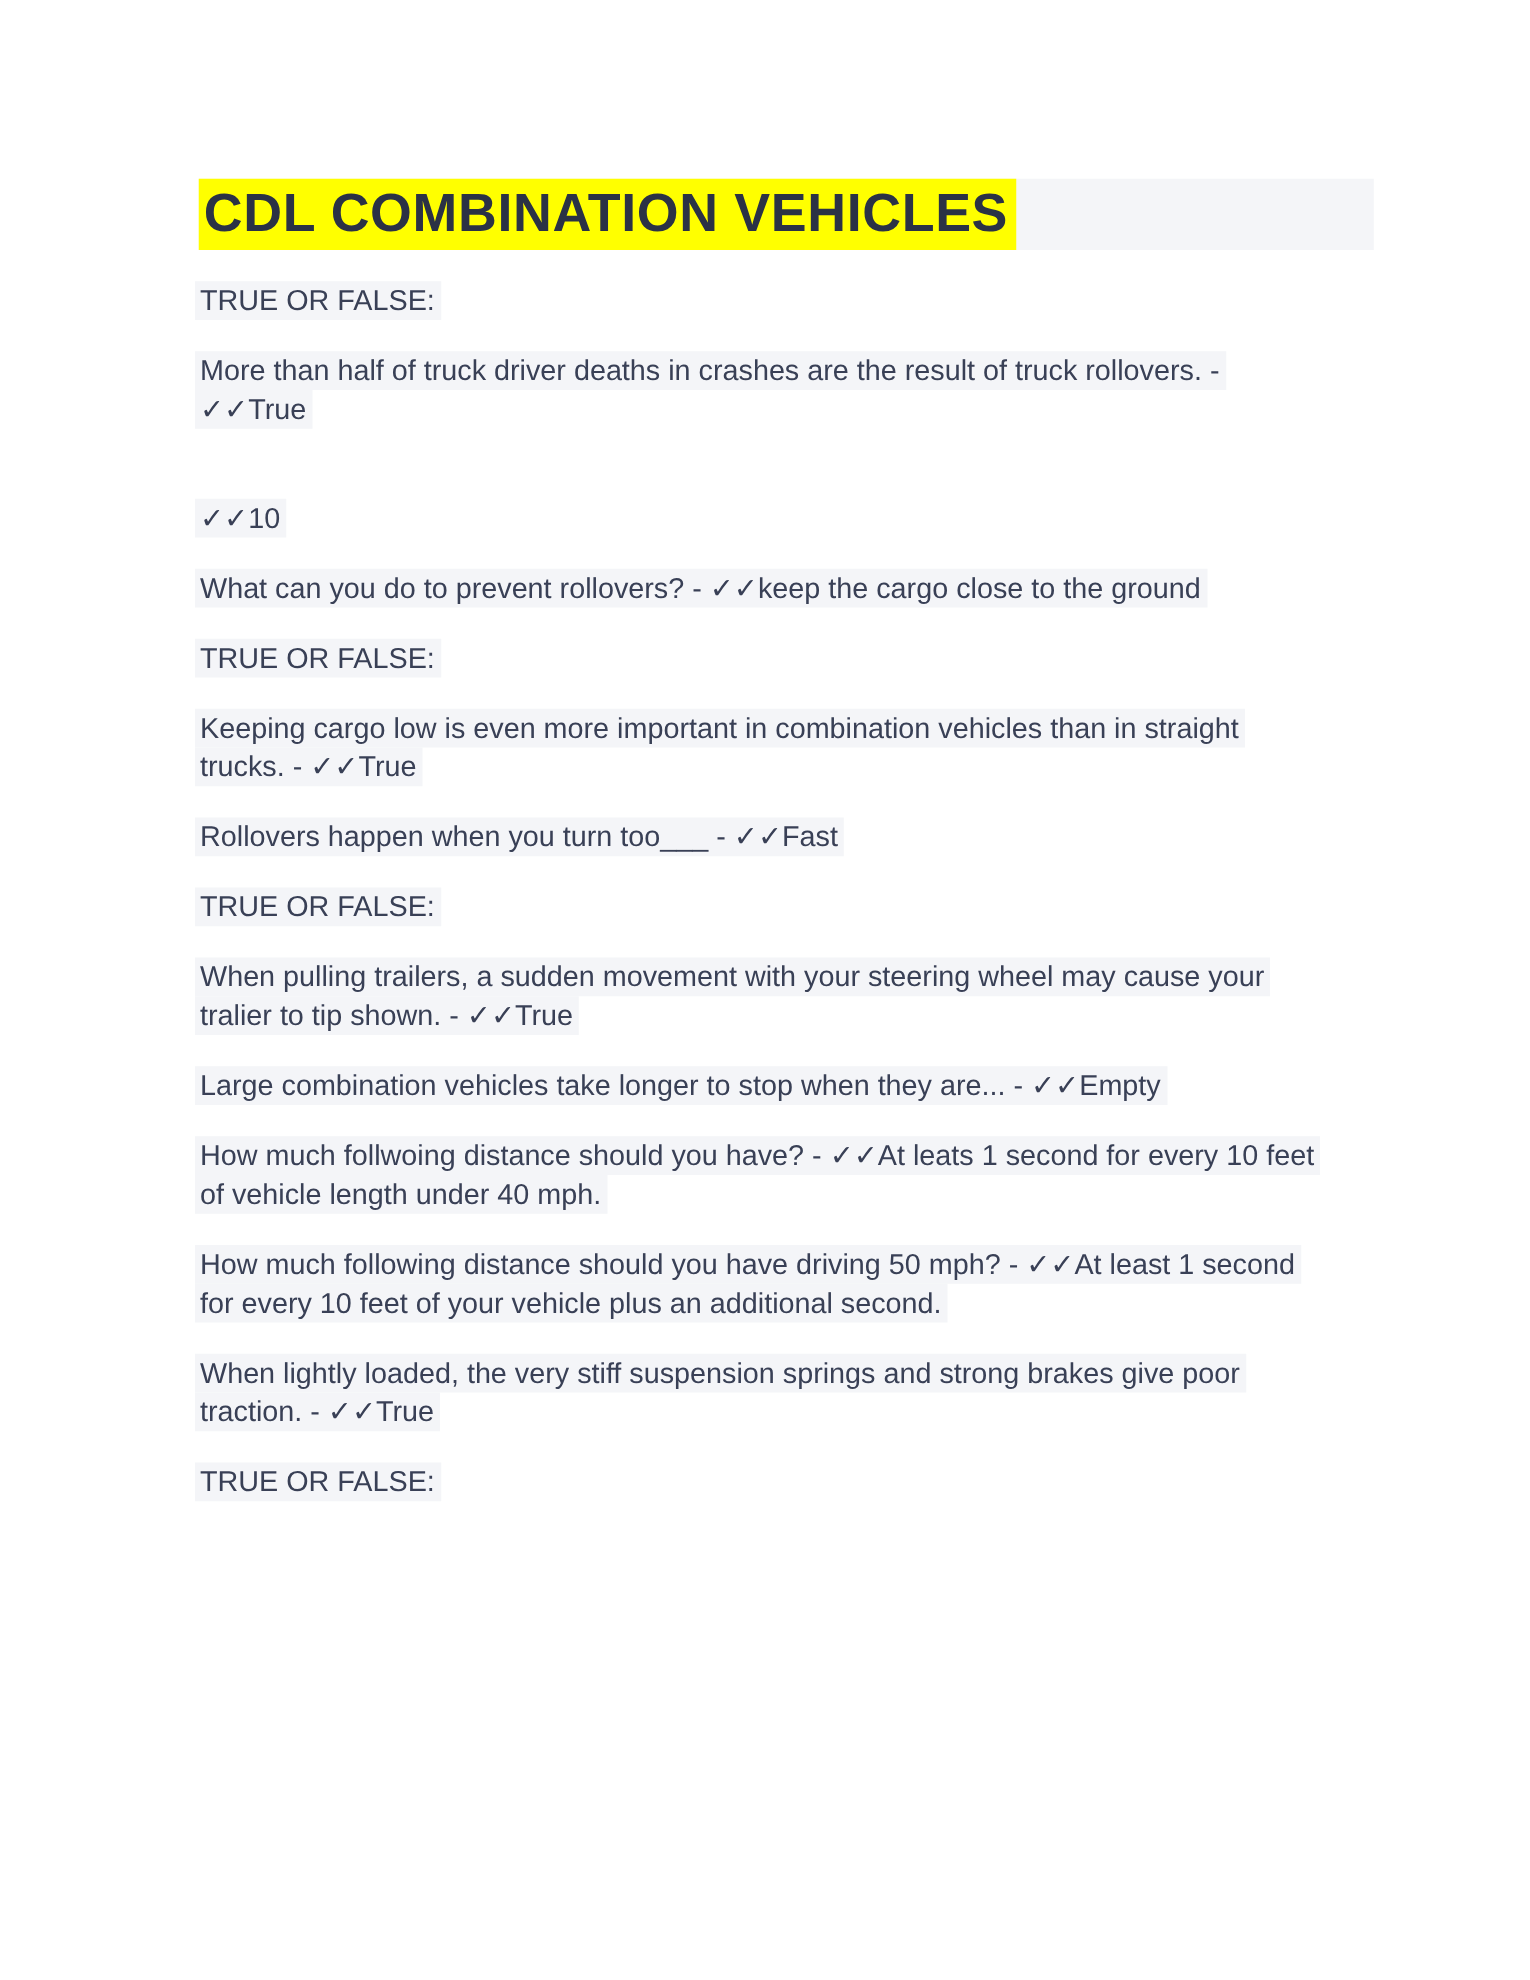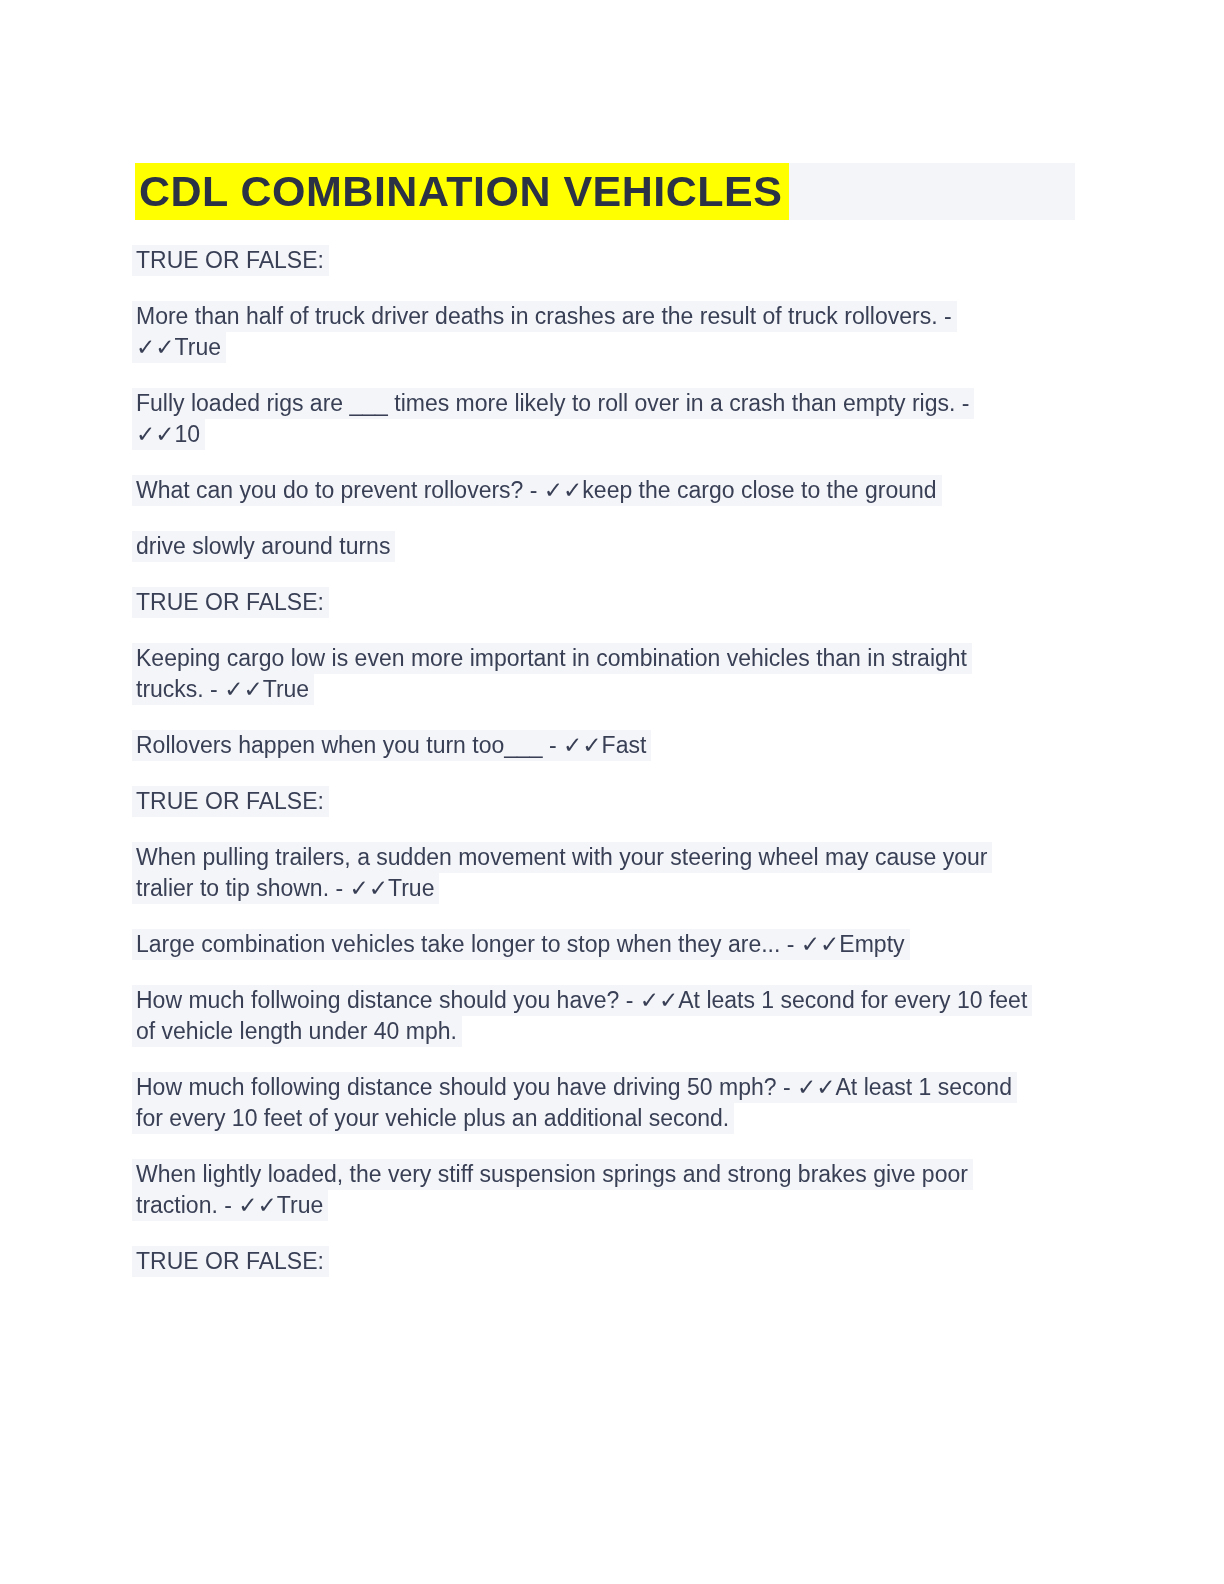--- a/index.html
+++ b/index.html
@@ -16,24 +16,23 @@
     position: relative;
     width: 1224px;
     height: 1584px;
     margin: 0 auto;
     background: var(--page-bg);
     font-family: "Liberation Sans", "DejaVu Sans", sans-serif;
     overflow: hidden;
   }
   .content {
     position: absolute;
-    left: 132px;
+    left: 156px;
     top: 143px;
     width: 944px;
-    margin-top: 20px;
   }
   h1.doc-title {
     width: 940px;
     margin-left: 3px;
     margin-bottom: 25px;
     background: var(--title-bar-bg);
     font-size: 43px;
     font-weight: bold;
     line-height: 57px;
     letter-spacing: 0.5px;
@@ -63,25 +62,24 @@
 
 <div class="page">
   <div class="content">
 
     <h1 class="doc-title"><span class="hl-yellow">CDL COMBINATION VEHICLES</span></h1>
 
     <p class="doc-line"><span class="hl">TRUE OR FALSE:</span></p>
 
     <p class="doc-line"><span class="hl">More than half of truck driver deaths in crashes are the result of truck rollovers. -</span><br><span class="hl">✓✓True</span></p>
 
-    <p class="doc-line"><span class="hl">Fully loaded rigs are ___ times more likely to roll over in a crash than empty rigs. -</span><br><span class="hl">✓✓10</span></p>
+    <p class="doc-line"><br><span class="hl">✓✓10</span></p>
 
     <p class="doc-line"><span class="hl">What can you do to prevent rollovers? - ✓✓keep the cargo close to the ground</span></p>
 
-    <p class="doc-line"><span class="hl">drive slowly around turns</span></p>
 
     <p class="doc-line"><span class="hl">TRUE OR FALSE:</span></p>
 
     <p class="doc-line"><span class="hl">Keeping cargo low is even more important in combination vehicles than in straight</span><br><span class="hl">trucks. - ✓✓True</span></p>
 
     <p class="doc-line"><span class="hl">Rollovers happen when you turn too___ - ✓✓Fast</span></p>
 
 
     <p class="doc-line"><span class="hl">TRUE OR FALSE:</span></p>
 

